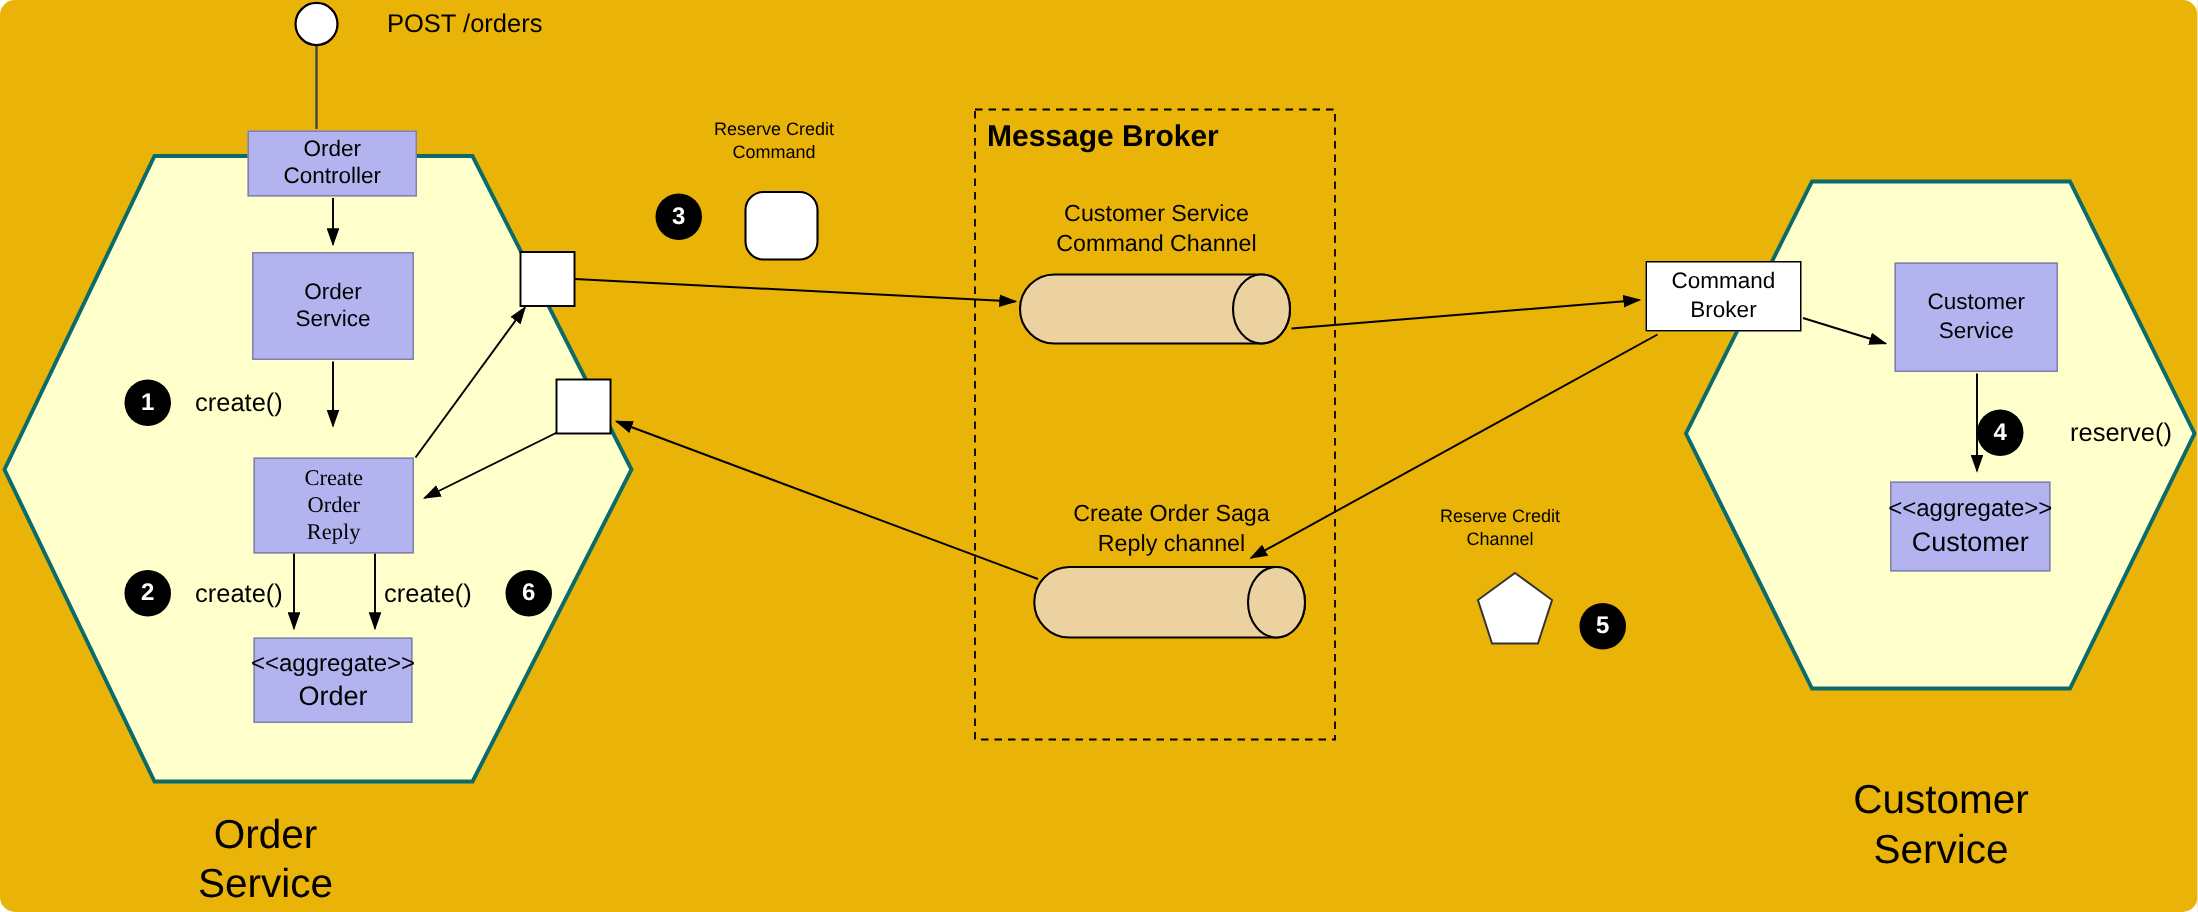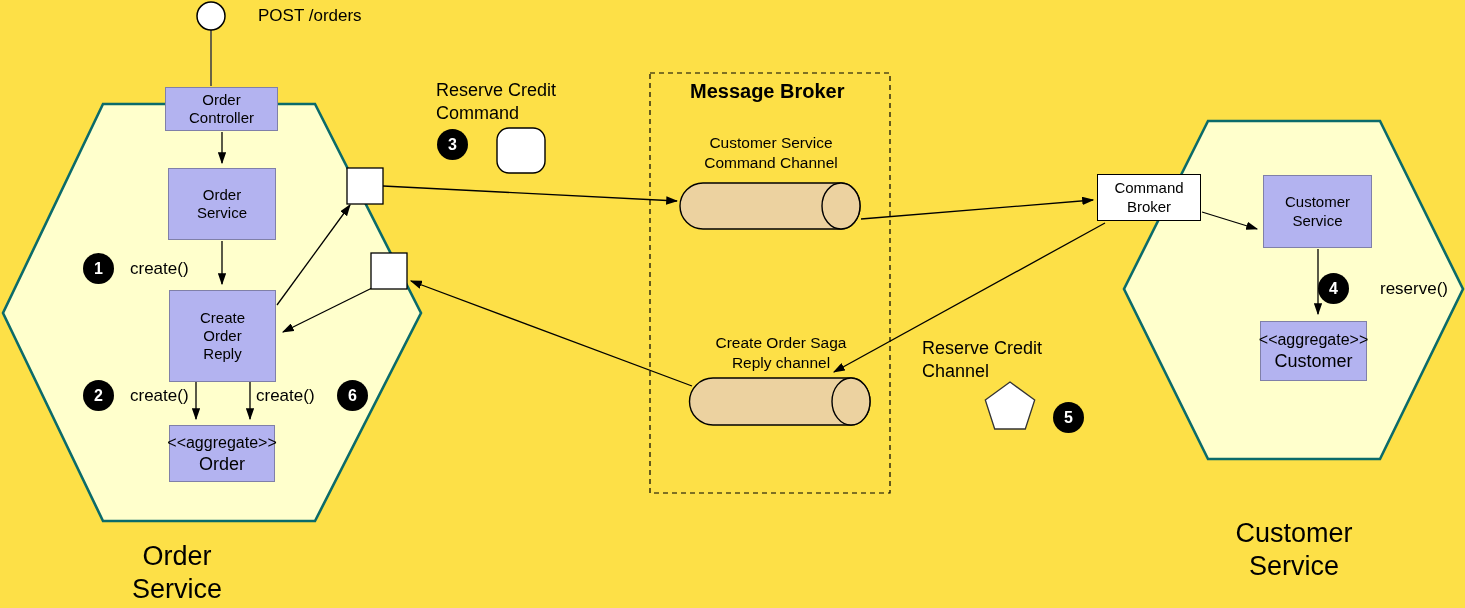--- a/index.html
+++ b/index.html
@@ -1,38 +1,38 @@
 <!DOCTYPE html>
 <html><head>
 <meta charset="utf-8">
 <style>
   html,body{margin:0;padding:0;background:#fff;}
   .stage{
-    position:relative;width:1465px;height:608px;background:#fde047;
-    font-family:"Liberation Sans",sans-serif;color:#000;overflow:hidden;
+    position:relative;width:1465px;height:608px;background:#eab308;
+    font-family:"Liberation Sans",sans-serif;color:#000;overflow:hidden;border-radius:10px;
   }
   .layer{position:absolute;left:0;top:0;}
   .node{
     position:absolute;display:flex;flex-direction:column;align-items:center;
     justify-content:center;text-align:center;font-size:15px;line-height:1.22;
     box-sizing:border-box;
   }
   .module{background:#b3b3f0;border:1px solid #8080a8;}
   .plain{background:#ffffff;border:1px solid #000000;}
   .stereotype{font-size:16px;line-height:1.3;}
   .agg-name{font-size:18px;line-height:1.15;}
   .badge{
     position:absolute;width:31px;height:31px;border-radius:50%;
     background:#000;color:#fff;display:flex;align-items:center;justify-content:center;
     font-size:16px;font-weight:bold;
   }
   .label{position:absolute;white-space:nowrap;font-size:17px;}
-  .msglabel{position:absolute;font-size:18px;line-height:1.25;}
+  .msglabel{position:absolute;text-align:center;font-size:12px;line-height:1.25;}
   .chanlabel{position:absolute;text-align:center;font-size:15.5px;line-height:1.3;}
-  .broker-title{position:absolute;font-size:20px;font-weight:bold;white-space:nowrap;margin-left:32px;}
+  .broker-title{position:absolute;font-size:20px;font-weight:bold;white-space:nowrap;}
   .caption{position:absolute;text-align:center;font-size:27px;line-height:1.22;}
 </style>
 </head>
 <body>
 
 <div class="stage">
 
   <svg class="layer" width="1465" height="608" viewBox="0 0 1465 608">
     <defs>
       <marker id="ah" viewBox="0 0 10 7" refX="9" refY="3.5" markerUnits="userSpaceOnUse" markerWidth="12" markerHeight="8.5" orient="auto">
@@ -77,21 +77,21 @@
   <div class="label" style="left:258px;top:6px;">POST /orders</div>
 
   <div class="node module" style="left:165px;top:87px;width:113px;height:44px;">
     <div>Order</div>
     <div>Controller</div>
   </div>
   <div class="node module" style="left:168px;top:168px;width:108px;height:72px;">
     <div>Order</div>
     <div>Service</div>
   </div>
-  <div class="node module" style="left:169px;top:290px;width:107px;height:92px;">
+  <div class="node module" style="left:169px;top:305px;width:107px;height:64px;font-family:Liberation Serif, serif;">
     <div>Create</div>
     <div>Order</div>
     <div>Reply</div>
   </div>
   <div class="node module" style="left:169px;top:425px;width:106px;height:57px;">
     <div class="stereotype">&lt;&lt;aggregate&gt;&gt;</div>
     <div class="agg-name">Order</div>
   </div>
 
   <div class="node plain" style="left:1097px;top:174px;width:104px;height:47px;">

